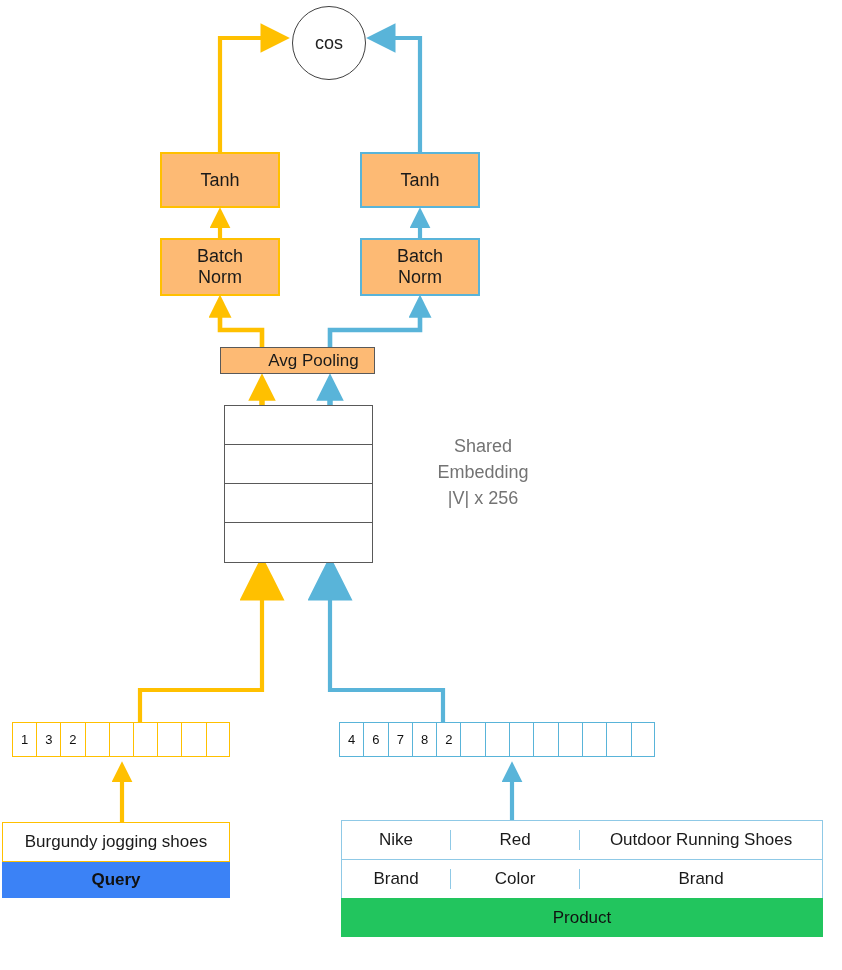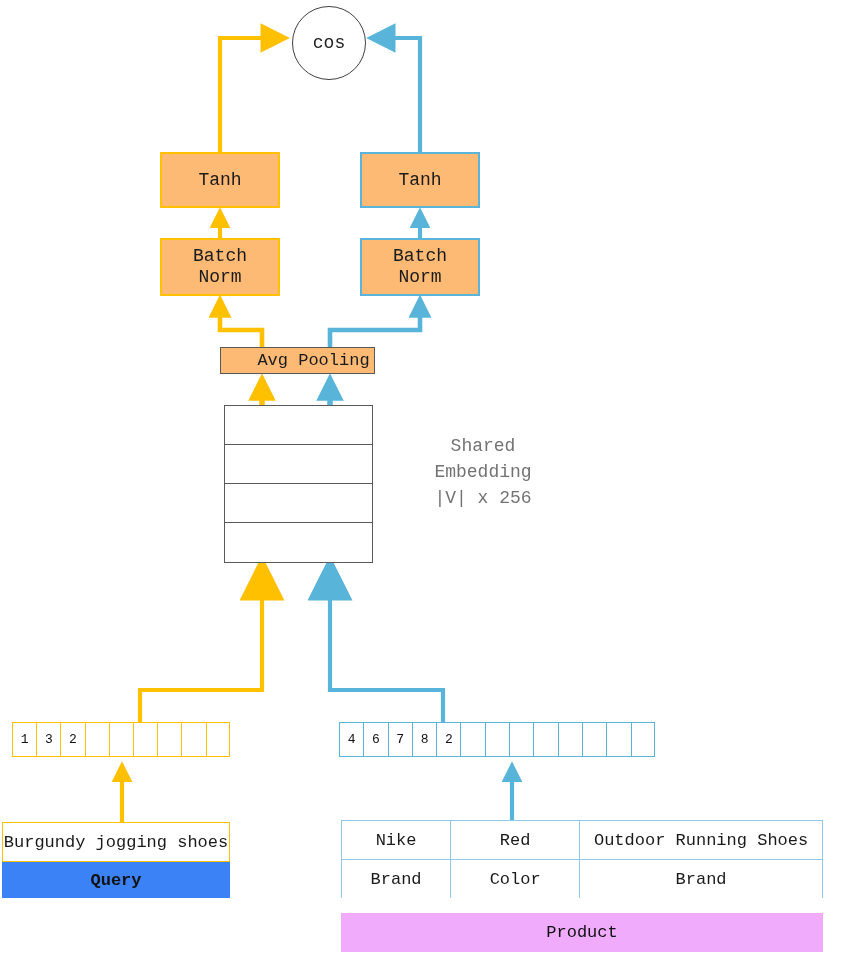--- a/index.html
+++ b/index.html
@@ -1,18 +1,18 @@
 <!DOCTYPE html>
 <html><head>
 <meta charset="utf-8">
 <style>
   html,body{margin:0;padding:0;background:#ffffff;}
   body{width:842px;height:970px;position:relative;overflow:hidden;
        font-family:"Liberation Sans","DejaVu Sans",sans-serif;color:#1a1a1a;}
-  #canvas{position:absolute;left:0;top:0;width:842px;height:970px;font-family:Liberation Mono, monospace;}
+  #canvas{position:absolute;left:0;top:0;width:842px;height:970px;}
   svg.wires{position:absolute;left:0;top:0;width:842px;height:970px;pointer-events:none;}
 
   .node{position:absolute;box-sizing:border-box;background:#fdba74;
         display:flex;align-items:center;justify-content:center;text-align:center;}
 
   .cos-circle{position:absolute;left:292px;top:6px;width:72px;height:72px;border-radius:50%;
         border:1.6px solid #404040;background:#fff;display:flex;align-items:center;
         justify-content:center;font-size:18px;color:#222;}
 
   .box-orange{border:2.4px solid #FFC000;}
@@ -44,28 +44,28 @@
   .p-tokens .cell:last-child{border-right-width:1.3px;}
 
   .qcard{position:absolute;left:2px;top:822px;width:228px;}
   .qcard .qtext{height:38px;border:1.5px solid #FFC000;background:#fff;display:flex;
                 align-items:center;justify-content:center;font-size:17px;}
   .qcard .qband{height:36px;background:#3b82f6;display:flex;align-items:center;
                 justify-content:center;font-size:17px;font-weight:bold;color:#111;}
 
   .pcard{position:absolute;left:341px;top:820px;width:482px;}
   .ptable{border:1.2px solid #8FC9E6;border-bottom:none;background:#fff;}
-  .ptable .trow{display:flex;height:38px;}
+  .ptable .trow{display:flex;height:38px;align-items:center;}
   .ptable .trow:first-child{border-bottom:1.2px solid #8FC9E6;}
   .ptable .tcell{display:flex;align-items:center;justify-content:center;font-size:17px;
                  border-right:1.2px solid #8FC9E6;box-sizing:border-box;}
   .ptable .tcell:last-child{border-right:none;}
   .c1{width:115px;} .c2{width:136px;} .c3{width:255px;}
-  .pband{height:39px;background:#f0abfc;display:flex;align-items:center;
-         justify-content:center;font-size:17px;color:#111;margin-top:15px;}
+  .pband{height:39px;background:#22c55e;display:flex;align-items:center;
+         justify-content:center;font-size:17px;color:#111;}
 </style>
 </head>
 <body>
 
 <div id="canvas">
 
   <svg class="wires" viewBox="0 0 842 970">
     <defs>
       <marker id="ar-o" markerWidth="7" markerHeight="7" refX="5.6" refY="3.5" orient="auto">
         <path d="M0,0 L7,3.5 L0,7 z" fill="#FFC000"></path>

